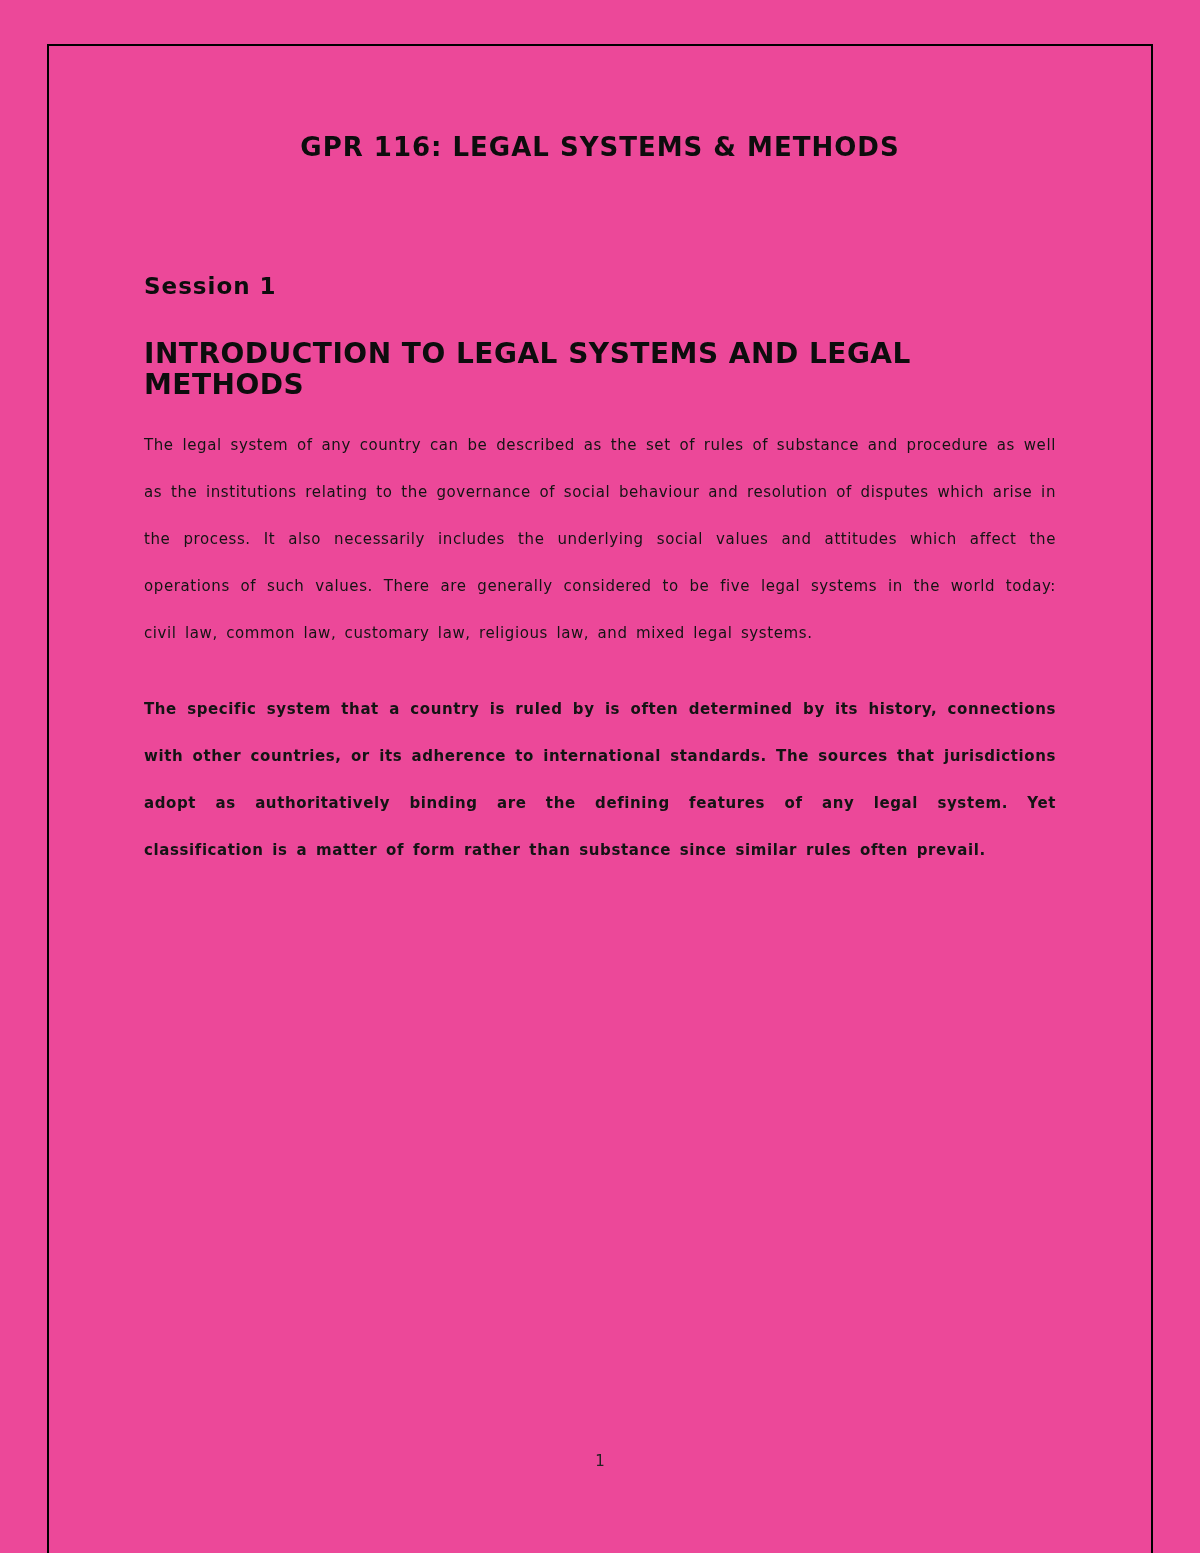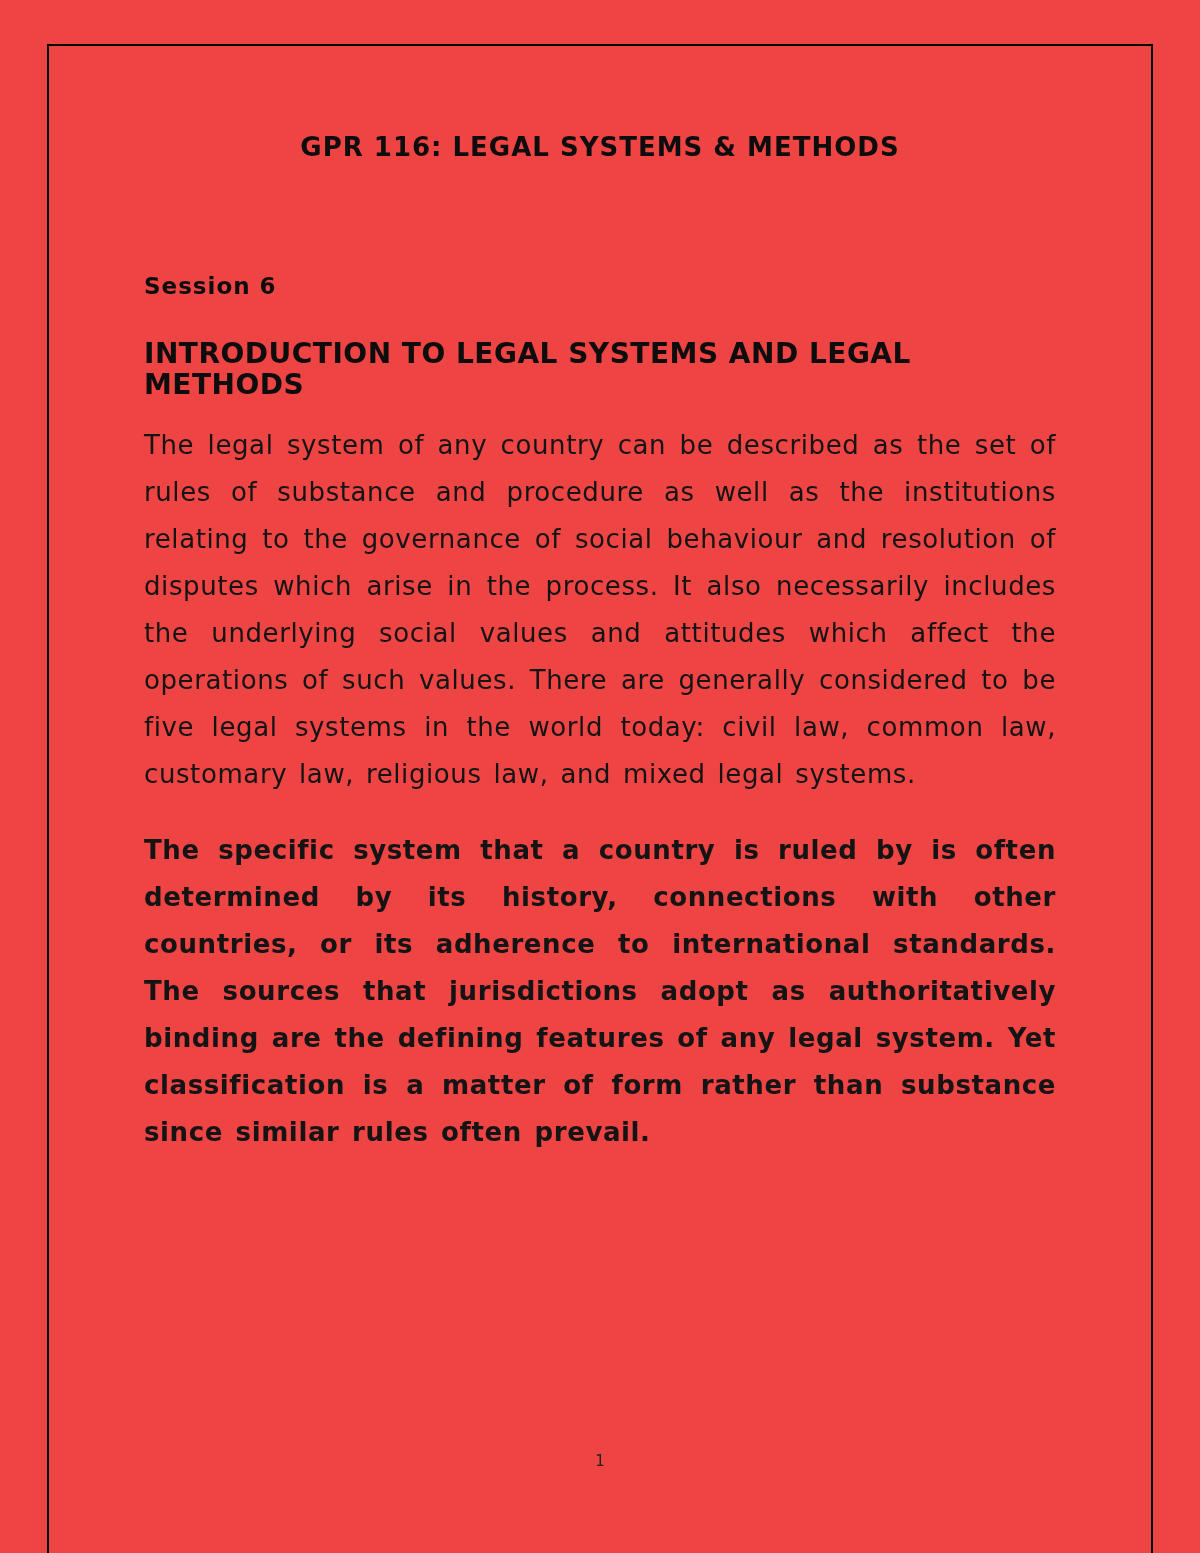--- a/index.html
+++ b/index.html
@@ -4,21 +4,21 @@
 <style>
   html, body {
     margin: 0;
     padding: 0;
     background: #ffffff;
   }
   .page {
     position: relative;
     width: 1200px;
     height: 1553px;
-    background: #ef4444;
+    background: #ec4899;
     overflow: hidden;
     font-family: "DejaVu Sans", "Liberation Sans", sans-serif;
     color: #111111;
   }
   .page-border {
     position: absolute;
     left: 47px;
     top: 44px;
     width: 1106px;
     height: 1560px; 
@@ -62,21 +62,21 @@
     font-weight: bold;
     line-height: 52px;
     text-align: justify;
     text-align-last: left;
     word-spacing: 6px;
     letter-spacing: 0.6px;
     color: #0d0d0d;
   }
   .body-para {
     margin: 22px 0 0 0;
-    font-size: 26px;
+    font-size: 15px;
     line-height: 47px;
     text-align: justify;
     text-align-last: left;
     word-spacing: 3px;
     letter-spacing: 0.6px;
     color: #141414;
   }
   .body-para + .body-para {
     margin-top: 29px;
     font-weight: bold;
@@ -93,21 +93,21 @@
 </style>
 </head>
 <body>
 
 <div class="page">
   <div class="page-border"></div>
 
   <div class="content">
     <h1 class="doc-title">GPR 116: LEGAL SYSTEMS &amp; METHODS</h1>
 
-    <h2 class="session-heading">Session 6</h2>
+    <h2 class="session-heading">Session 1</h2>
 
     <h2 class="section-heading">INTRODUCTION TO LEGAL SYSTEMS AND LEGAL METHODS</h2>
 
 
     <p class="body-para">The legal system of any country can be described as the set of rules of substance and procedure as well as the institutions relating to the governance of social behaviour and resolution of disputes which arise in the process. It also necessarily includes the underlying social values and attitudes which affect the operations of such values. There are generally considered to be five legal systems in the world today: civil law, common law, customary law, religious law, and mixed legal systems.</p>
 
     <p class="body-para">The specific system that a country is ruled by is often determined by its history, connections with other countries, or its adherence to international standards. The sources that jurisdictions adopt as authoritatively binding are the defining features of any legal system. Yet classification is a matter of form rather than substance since similar rules often prevail.</p>
 
   </div>
 

